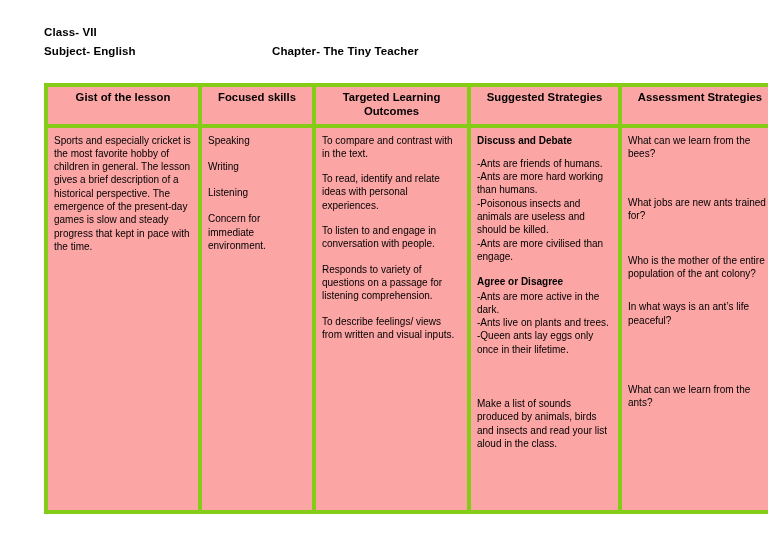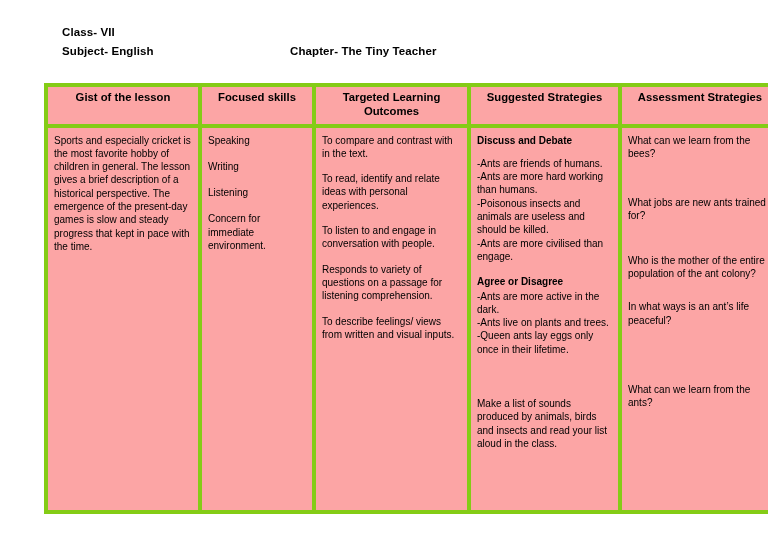--- a/index.html
+++ b/index.html
@@ -34,26 +34,26 @@
   .hdr-line {
     position: relative;
     height: 19px;
     font-size: 11.5px;
     font-weight: bold;
     letter-spacing: 0.1px;
     white-space: nowrap;
   }
   .hdr-left {
     position: absolute;
-    left: 18px;
+    left: 0;
     top: 0;
   }
   .hdr-mid {
     position: absolute;
-    left: 246px;
+    left: 228px;
     top: 0;
     text-align: center;
   }
 
   
   .lesson-table {
     position: absolute;
     left: 44px;
     top: 83px;
     width: 674px;

